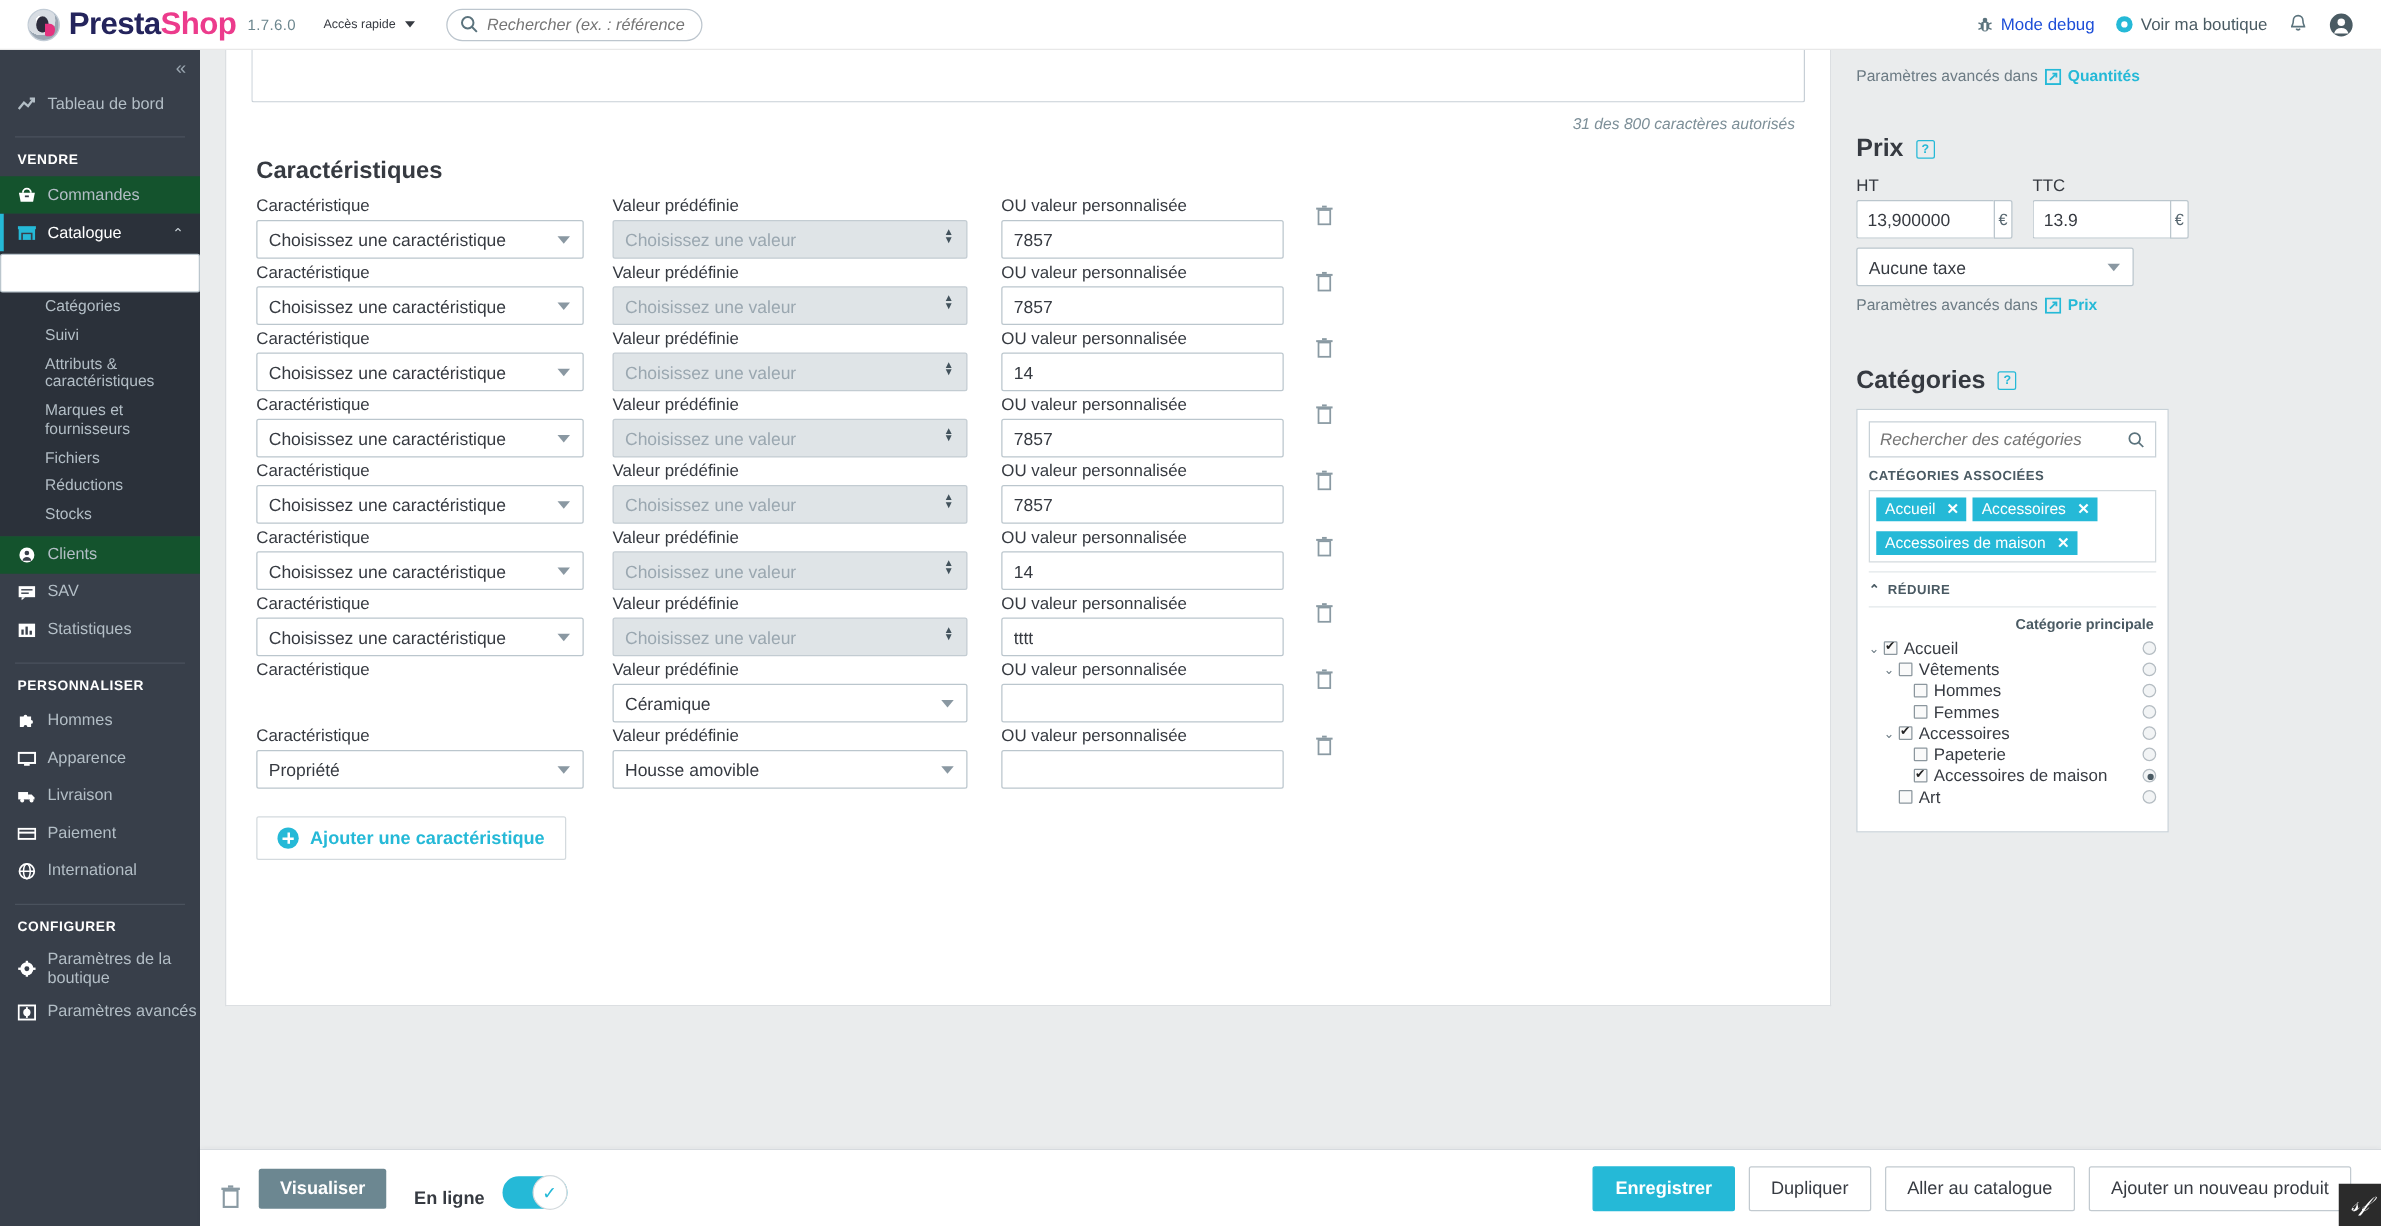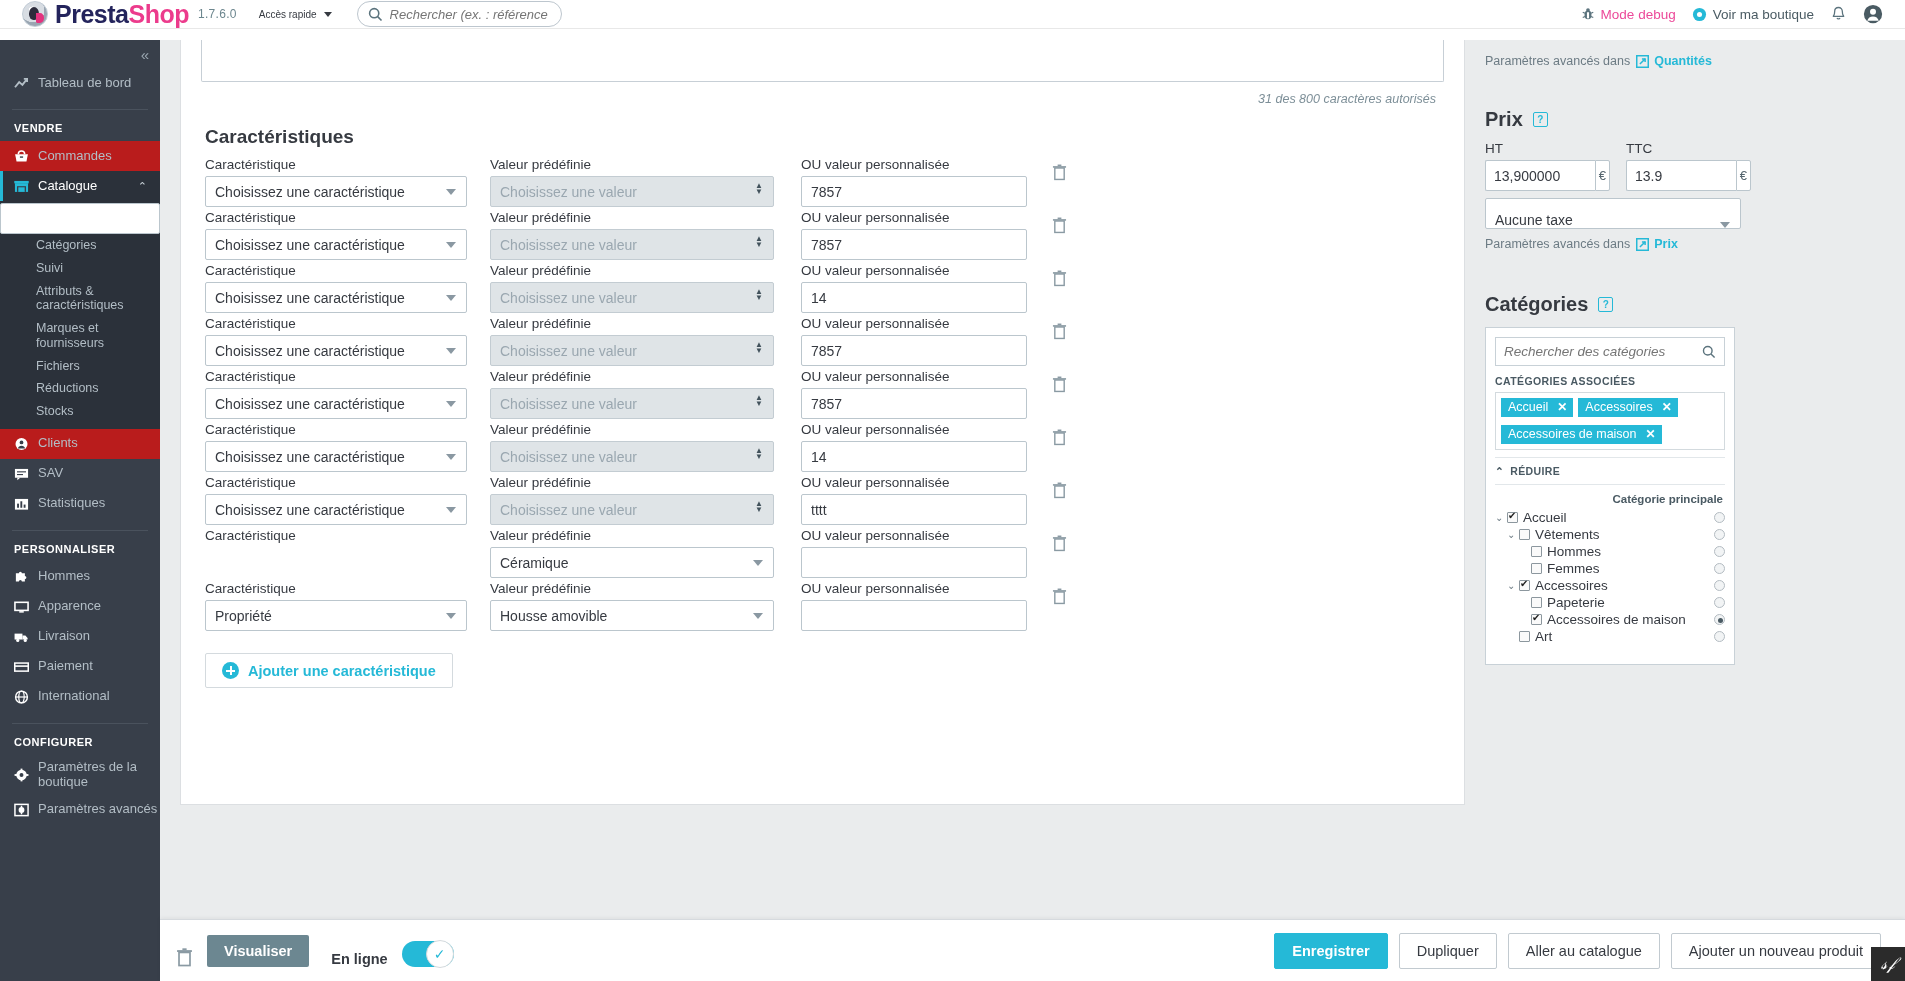--- a/index.html
+++ b/index.html
@@ -5,21 +5,21 @@
   * { box-sizing: border-box; margin: 0; padding: 0; }
   html, body {
     width: 1905px; height: 981px;
     font-family: "Liberation Sans", sans-serif;
     font-size: 15px;
     background: #ffffff;
     overflow: hidden;
   }
   
   .header {
-    position: absolute; top: 0; left: 0; width: 1905px; height: 29px;
+    position: absolute; top: 0; left: 0; width: 1905px; height: 40px;
     background: #ffffff; border-bottom: 1px solid #e8e8e8;
     display: flex; align-items: center; z-index: 40;
   }
   .logo-wrap { display: flex; align-items: center; padding-left: 22px; }
   .logo-mark {
     width: 26px; height: 26px; border-radius: 50%;
     background: radial-gradient(circle at 40% 35%, #ffffff 0 18%, #d8dde3 19% 55%, #9aa6b2 56% 100%);
     border: 1px solid #c2ccd6; position: relative; overflow: hidden;
     flex: 0 0 auto;
   }
@@ -42,21 +42,21 @@
   .search-box {
     margin-left: 25px; width: 205px; height: 26px; border: 1px solid #bdc6ce; border-radius: 14px;
     display: flex; align-items: center; padding: 0 10px; background: #fff; overflow:hidden;
   }
   .search-box svg { flex: 0 0 auto; }
   .search-input {
     border: 0; outline: 0; font-size: 13px; font-style: italic; color: #a6b0b8;
     margin-left: 7px; width: 100%; font-family: "Liberation Sans", sans-serif; background: transparent;
   }
   .header-right { margin-left: auto; display: flex; align-items: center; padding-right: 22px; gap: 16px; }
-  .hr-item { display:flex; align-items:center; gap:6px; font-size:13.5px; color:#ec4899; cursor:pointer; }
+  .hr-item { display:flex; align-items:center; gap:6px; font-size:13.5px; color:#1d4ed8; cursor:pointer; }
   .hr-item.shop { color:#4a5b63; }
   
   .sidebar {
     position: absolute; top: 40px; left: 0; width: 160px; height: 941px;
     background: #383f4a; color: #b3bec6; overflow: hidden; z-index:30;
   }
   .collapse-row { height: 28px; display: flex; align-items: center; justify-content: flex-end; padding-right: 13px; }
   .collapse-row span { color: #9aa6b0; font-size: 15px; cursor: pointer; letter-spacing:-2px;}
   .nav-item {
     display: flex; align-items: center; height: 30px; padding-left: 14px; font-size: 13px;
@@ -64,21 +64,21 @@
   }
   .nav-item .ico { width: 20px; flex:0 0 20px; display:flex; align-items:center; justify-content:flex-start; }
   .nav-item .lbl { margin-left: 4px; line-height:1.15; }
   .nav-item.two-line { height: 40px; }
   .nav-item.active {
     background: #2b313a; color: #fff;
   }
   .nav-item.active:before {
     content:""; position:absolute; left:0; top:0; bottom:0; width:3px; background:#25b9d7;
   }
-  .nav-item.hoverish { background:#b91c1c; }
+  .nav-item.hoverish { background:#14532d; }
   .nav-sep { height:1px; background:#4a525d; margin: 11px 12px 0 12px; }
   .nav-title { font-size: 11px; font-weight: 700; color: #ffffff; letter-spacing: .5px; padding: 12px 0 7px 14px; }
   .submenu { background: #2b313a; padding: 2px 0 6px 0; }
   .submenu .sub {
     font-size: 12.5px; color: #b3bec6; padding: 4px 0 4px 36px; cursor:pointer; line-height:1.18;
   }
   .submenu .sub.sel { color: #ffffff; }
   
   .page {
     position: absolute; top: 40px; left: 160px; width: 1745px; height: 941px;
@@ -150,21 +150,21 @@
   .price-item .fld-label { font-size: 13.5px; }
   .input-eur { display: flex; height: 31px; }
   .input-eur input {
     flex: 1 1 auto; min-width: 0; border: 1px solid #bbc6cd; border-right: 0; border-radius: 2px 0 0 2px;
     padding: 0 8px; font-size: 14px; color: #363a41; outline:none; font-family:"Liberation Sans",sans-serif;
   }
   .input-eur .suffix {
     width: 28px; border: 1px solid #bbc6cd; background: #fff; display:flex; align-items:center;
     justify-content:center; font-size: 13px; color: #55656e; border-radius: 0 2px 2px 0;
   }
-  .tax-sel { margin-top: 7px; width: 256px; align-items: flex-end; }
+  .tax-sel { margin-top: 7px; width: 222px; }
   .cat-box {
     margin-top: 11px; width: 250px; border: 1px solid #c8d1d7; background: #fff; padding: 9px;
   }
   .cat-search {
     height: 29px; border: 1px solid #c8d1d7; display: flex; align-items: center; padding: 0 8px; background:#fff;
   }
   .cat-search input {
     flex:1; border:0; outline:0; font-size: 13.5px; font-style: italic; color:#a9b3ba;
     font-family:"Liberation Sans",sans-serif;
   }

